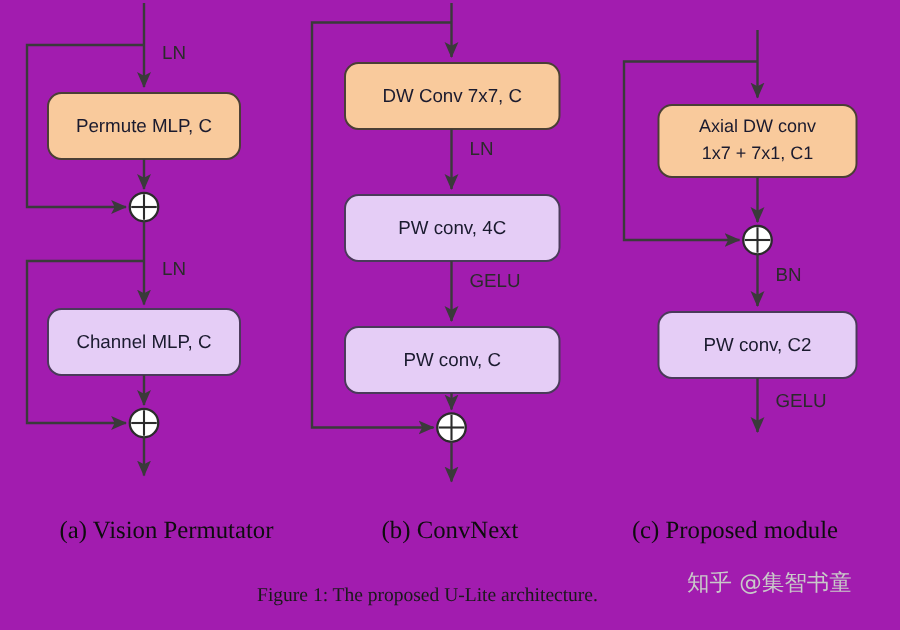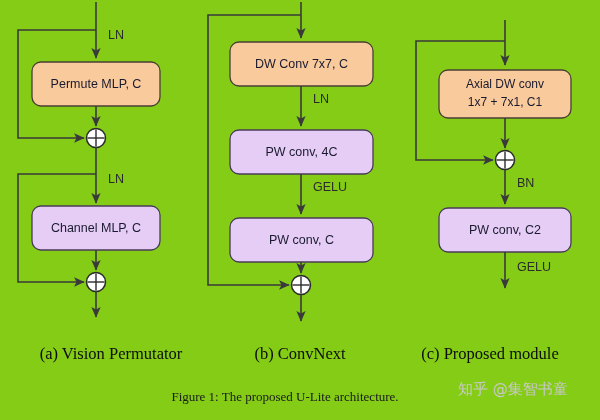--- a/index.html
+++ b/index.html
@@ -4,21 +4,21 @@
 <style>
   html, body {
     margin: 0;
     padding: 0;
     background: #ffffff;
   }
   #page {
     position: relative;
     width: 600px;
     height: 420px;
-    background: #84cc16;
+    background: #a21caf;
     overflow: hidden;
     font-family: "Liberation Sans", sans-serif;
   }
   svg.diagram {
     position: absolute;
     left: 0;
     top: 0;
     width: 600px;
     height: 420px;
     display: block;

